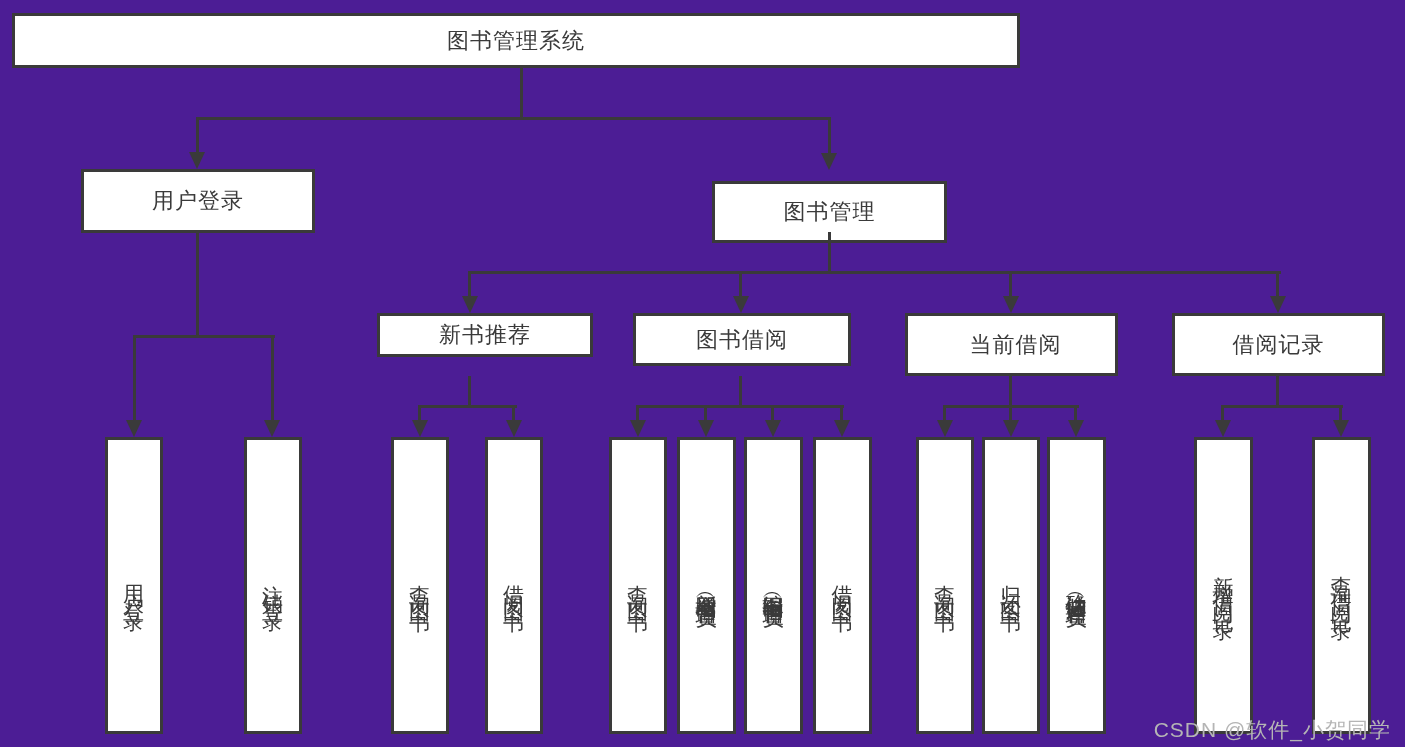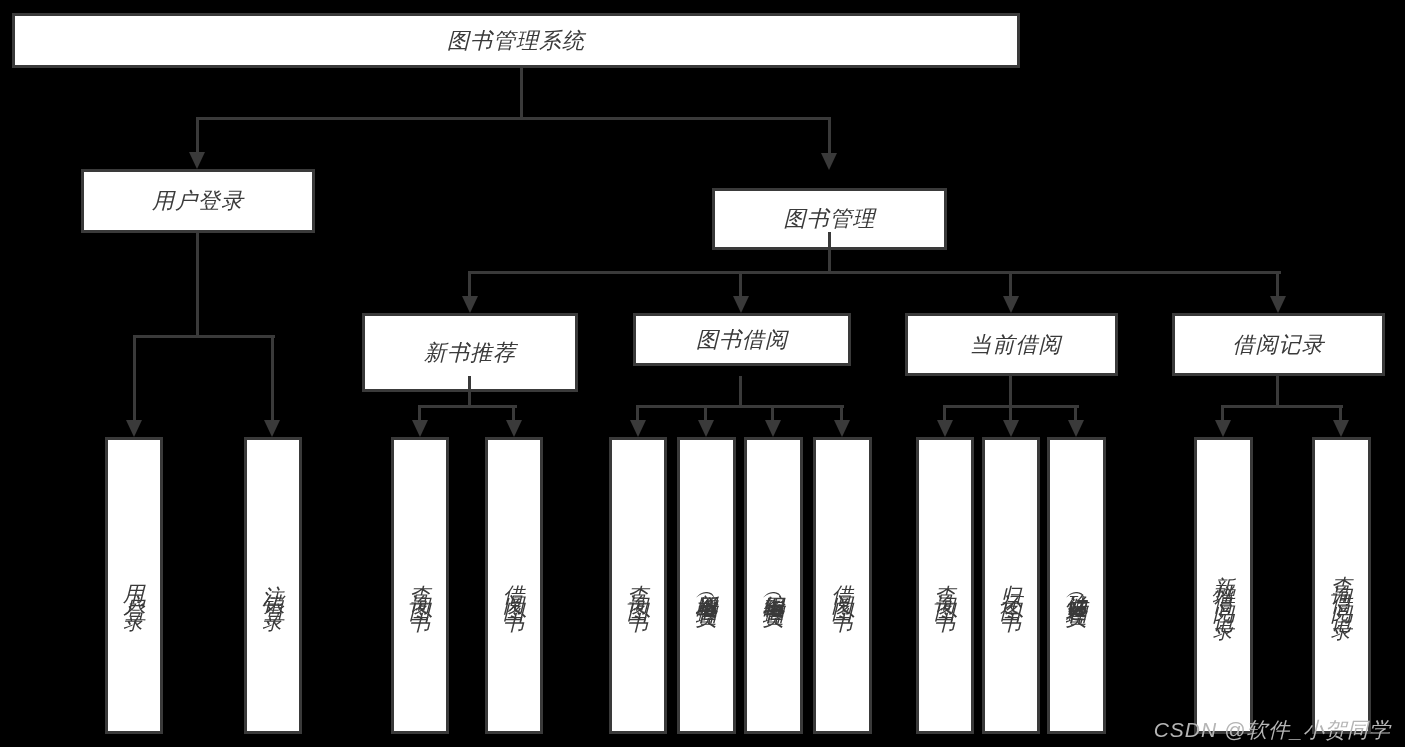--- a/index.html
+++ b/index.html
@@ -1,24 +1,23 @@
 <!DOCTYPE html>
 <html><head>
 <meta charset="utf-8">
 <style>
   html, body { margin: 0; padding: 0; background: #ffffff; }
   #canvas {
     position: relative;
     width: 1405px;
     height: 747px;
-    background: #000000;
+    background: #4c1d95;
     font-family: "Liberation Sans", sans-serif;
     color: #3a3a3a;
     overflow: hidden;
-    font-style: italic;
   }
   .box {
     position: absolute;
     box-sizing: border-box;
     border: 3px solid #3a3a3a;
     background: #ffffff;
     display: flex;
     align-items: center;
     justify-content: center;
   }
@@ -70,21 +69,21 @@
   <div class="line" style="left:520px; top:68px; width:3px; height:50px;"></div>
   <div class="line" style="left:196px; top:117px; width:635px; height:3px;"></div>
   <div class="line" style="left:196px; top:117px; width:3px; height:37px;"></div>
   <div class="arr" style="left:189px; top:152px;"></div>
   <div class="line" style="left:828px; top:117px; width:3px; height:38px;"></div>
   <div class="arr" style="left:821px; top:153px;"></div>
 
   <div class="box" style="left:81px; top:169px; width:234px; height:64px;">
     <span class="hlabel">用户登录</span>
   </div>
-  <div class="box" style="left:712px; top:188px; width:235px; height:62px;">
+  <div class="box" style="left:712px; top:181px; width:235px; height:62px;">
     <span class="hlabel">图书管理</span>
   </div>
 
   <div class="line" style="left:196px; top:233px; width:3px; height:103px;"></div>
   <div class="line" style="left:133px; top:335px; width:142px; height:3px;"></div>
   <div class="line" style="left:133px; top:335px; width:3px; height:86px;"></div>
   <div class="arr" style="left:126px; top:420px;"></div>
   <div class="line" style="left:271px; top:335px; width:3px; height:86px;"></div>
   <div class="arr" style="left:264px; top:420px;"></div>
 
@@ -92,21 +91,21 @@
   <div class="line" style="left:468px; top:271px; width:813px; height:3px;"></div>
   <div class="line" style="left:468px; top:271px; width:3px; height:27px;"></div>
   <div class="arr" style="left:462px; top:296px;"></div>
   <div class="line" style="left:739px; top:271px; width:3px; height:27px;"></div>
   <div class="arr" style="left:733px; top:296px;"></div>
   <div class="line" style="left:1009px; top:271px; width:3px; height:27px;"></div>
   <div class="arr" style="left:1003px; top:296px;"></div>
   <div class="line" style="left:1276px; top:271px; width:3px; height:27px;"></div>
   <div class="arr" style="left:1270px; top:296px;"></div>
 
-  <div class="box" style="left:362px; top:313px; width:216px; height:79px;">
+  <div class="box" style="left:377px; top:313px; width:216px; height:44px;">
     <span class="hlabel">新书推荐</span>
   </div>
   <div class="box" style="left:633px; top:313px; width:218px; height:53px;">
     <span class="hlabel">图书借阅</span>
   </div>
   <div class="box" style="left:905px; top:313px; width:213px; height:63px;padding-left:8px;">
     <span class="hlabel">当前借阅</span>
   </div>
   <div class="box" style="left:1172px; top:313px; width:213px; height:63px;">
     <span class="hlabel">借阅记录</span>

